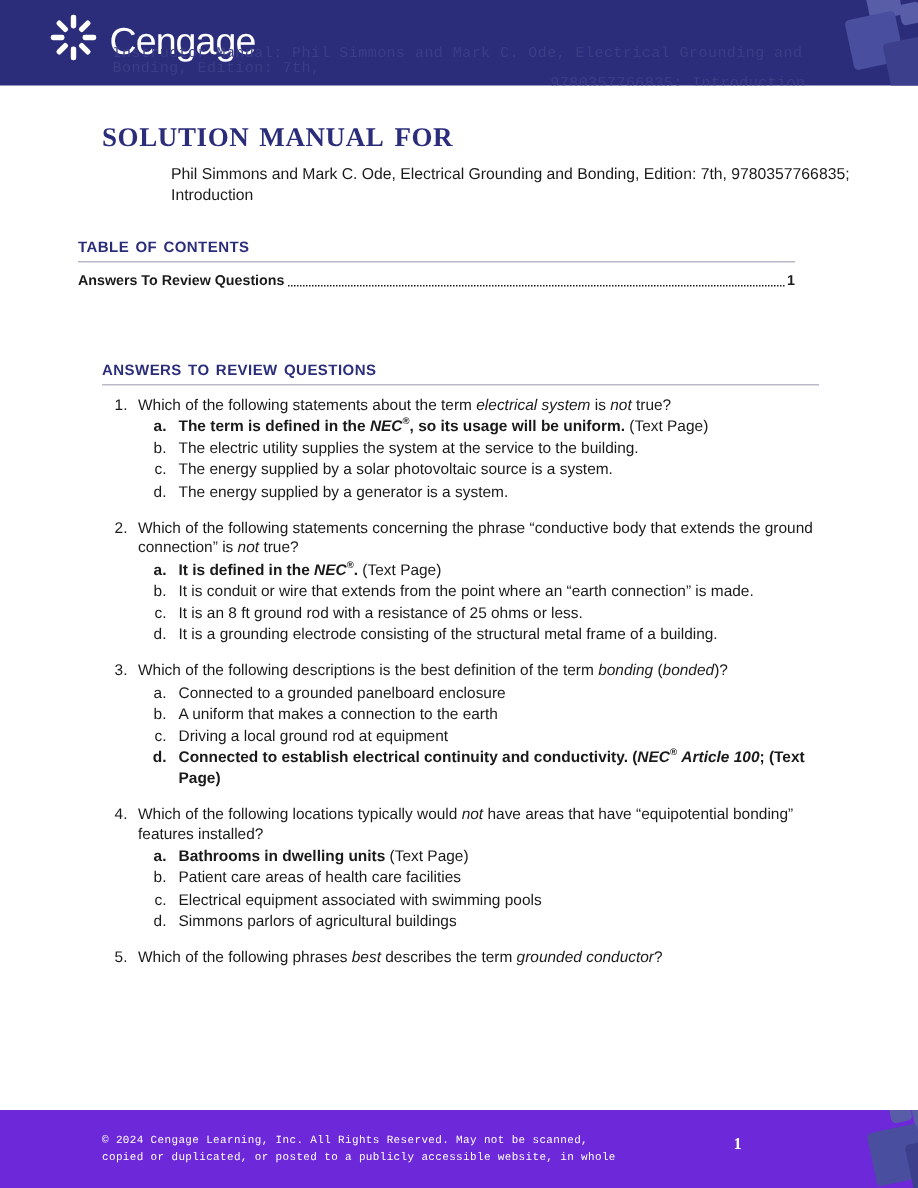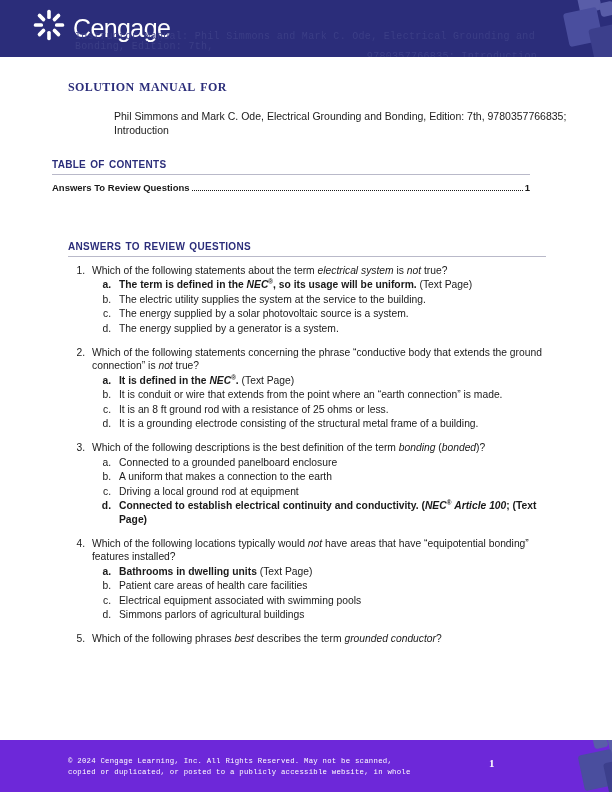--- a/index.html
+++ b/index.html
@@ -113,21 +113,21 @@
     height: 678px;
     padding: 0;
   }
 
   .doc-title {
     position: absolute;
     left: 68px;
     top: 19px;
     color: #2b2d7a;
     font-family: "Liberation Serif", serif;
-    font-size: 17px;
+    font-size: 25px;
     font-weight: bold;
     letter-spacing: 0.4px;
     font-variant: small-caps;
     text-transform: lowercase;
   }
   .doc-subtitle {
     position: absolute;
     left: 68px;
     top: 52px;
     width: 470px;

